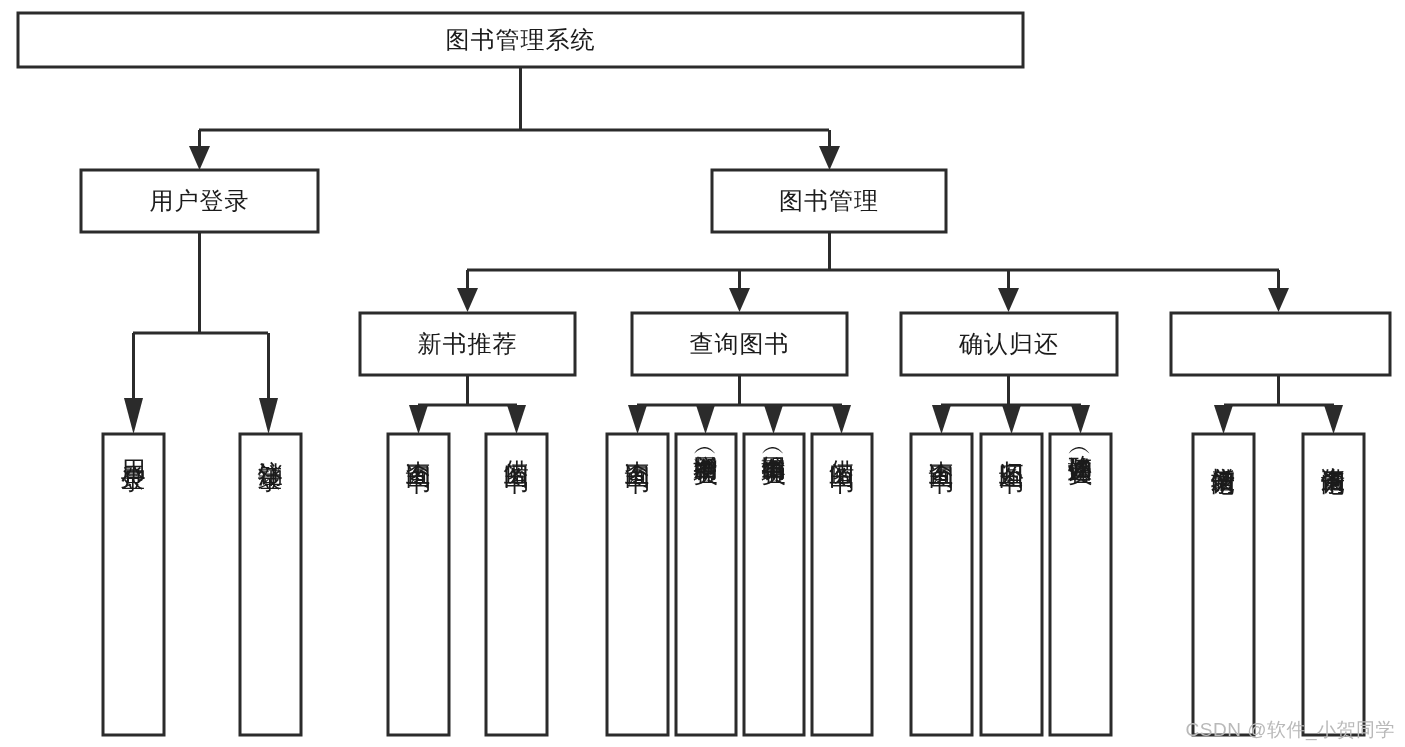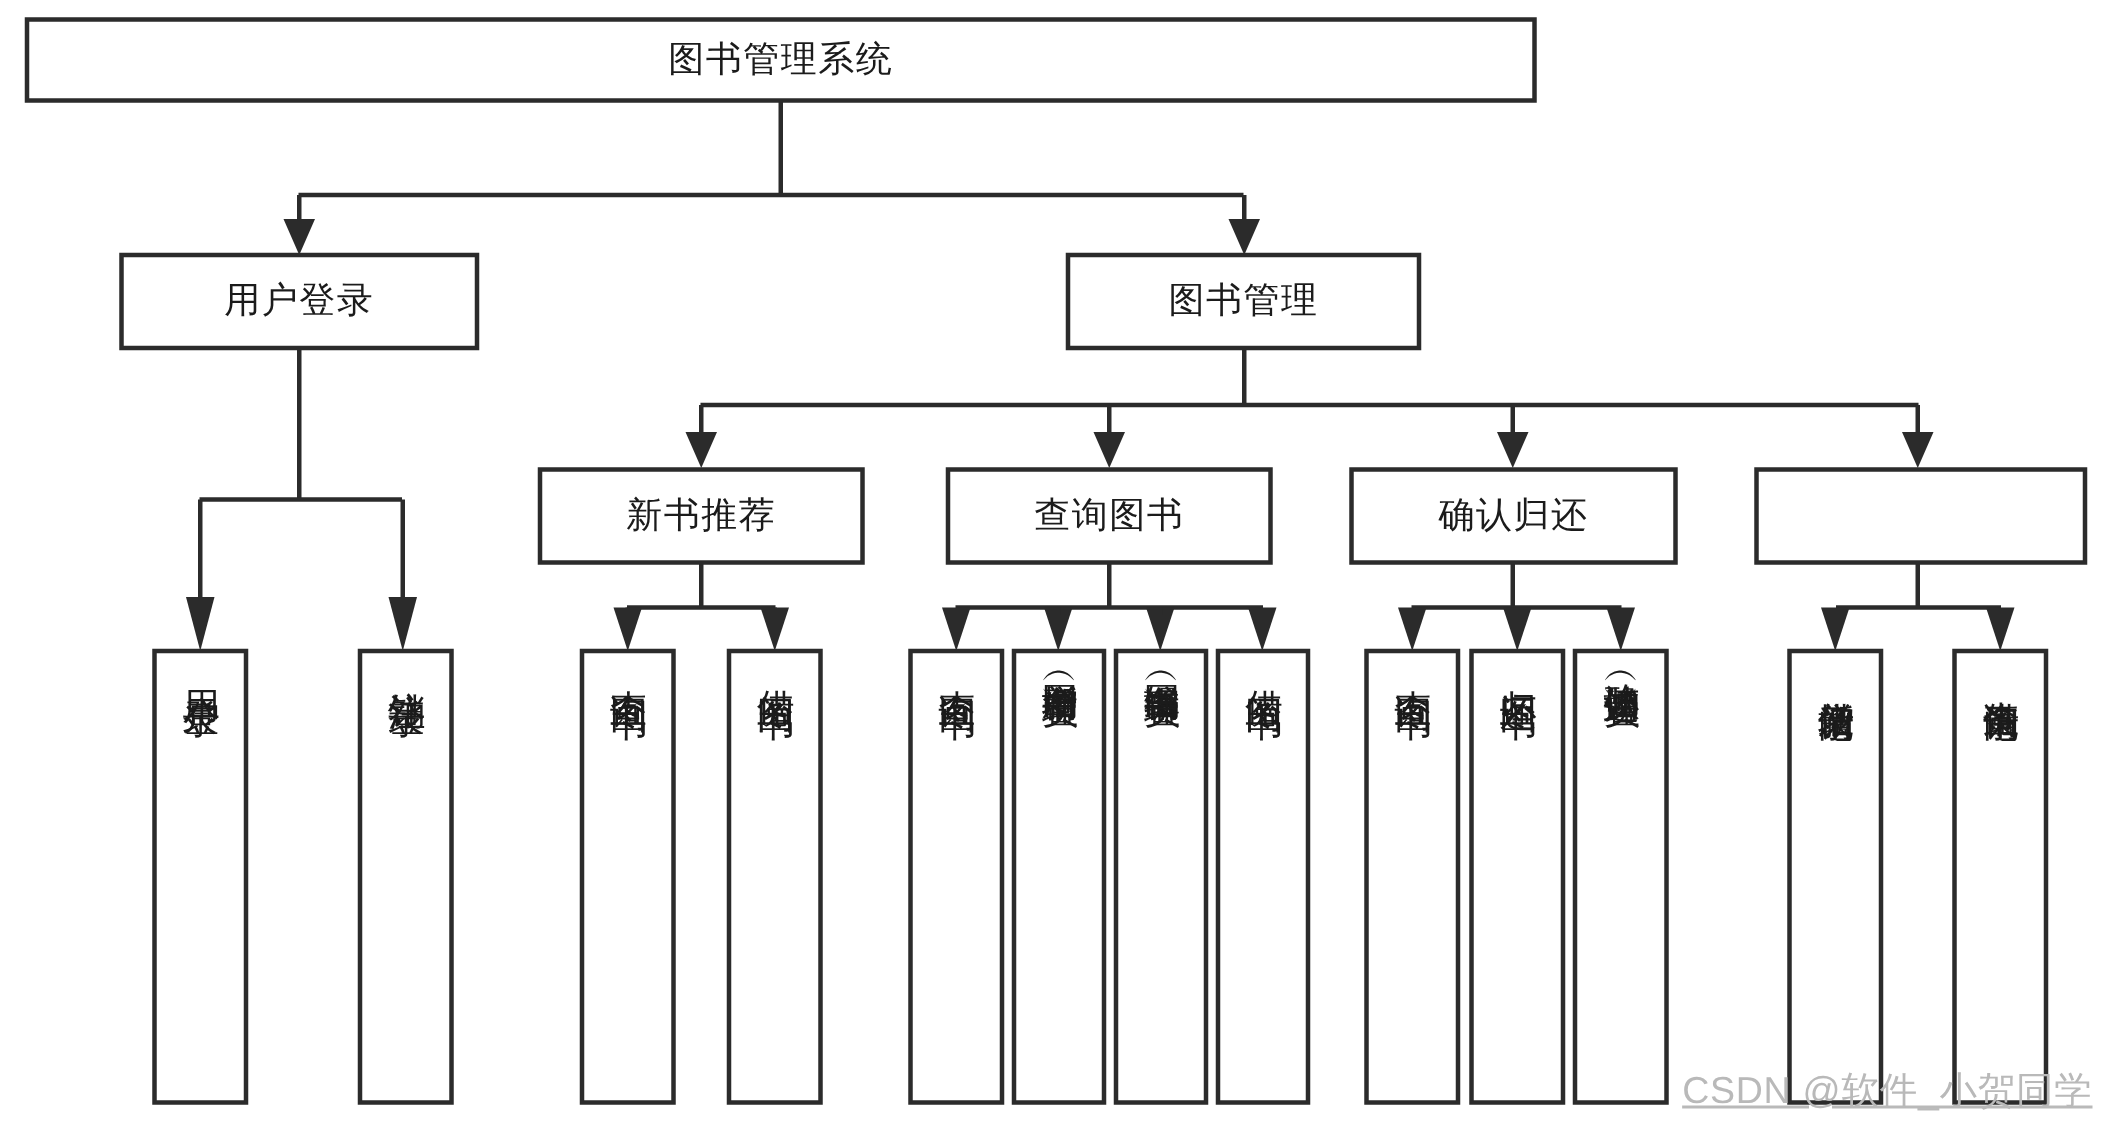--- a/index.html
+++ b/index.html
@@ -68,27 +68,26 @@
     padding-top: 6px;
   }
   .node-label.vertical.long {
     font-size: 24px;
     letter-spacing: 1px;
   }
   .watermark {
     position: absolute;
     right: 10px;
     bottom: 4px;
-    font-size: 25px;
+    font-size: 19px;
     color: #b9b9b9;
     font-family: "Liberation Sans", "DejaVu Sans", sans-serif;
     letter-spacing: 0.5px;
     white-space: nowrap;
     pointer-events: none;
-    text-decoration: underline;
   }
 </style>
 </head>
 <body>
 
 <div id="diagram-root">
 
   <svg class="diagram-canvas" viewBox="0 0 1405 747" xmlns="http://www.w3.org/2000/svg">
 
     <g>

